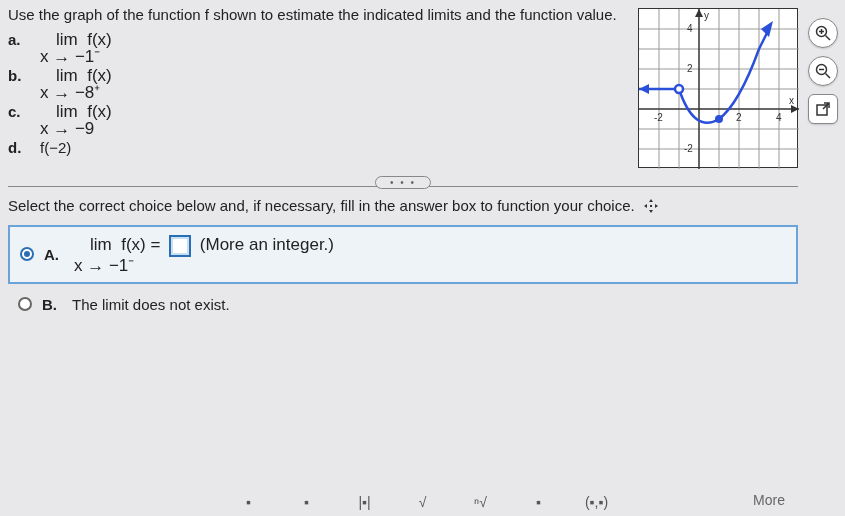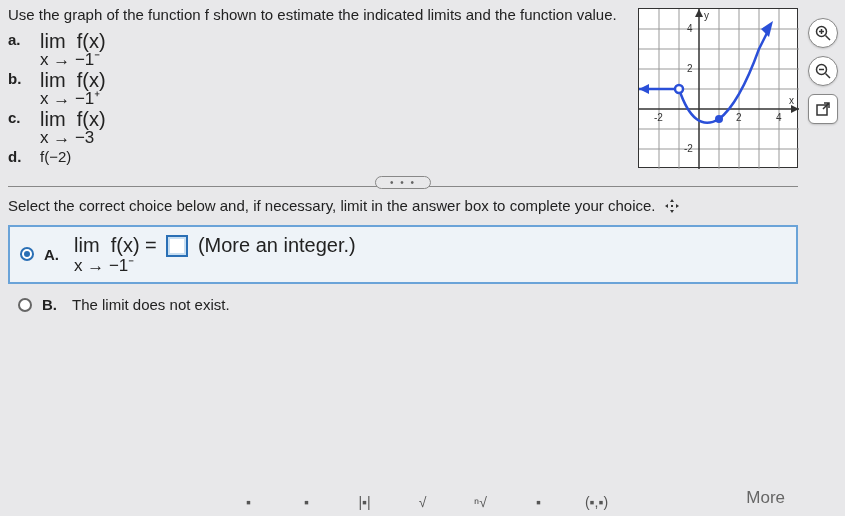--- a/index.html
+++ b/index.html
@@ -47,21 +47,21 @@
     display: flex;
     align-items: flex-start;
     gap: 12px;
   }
   .prompt-col { flex: 1; }
   .prompt-text { margin: 0 0 4px 0; line-height: 1.25; }
   .parts { margin-top: 6px; }
   .part-row { display: flex; align-items: flex-start; gap: 8px; margin-bottom: 2px; }
   .part-label { width: 24px; font-weight: bold; }
   .lim-stack { display: inline-flex; flex-direction: column; align-items: flex-start; line-height: 1.0; }
-  .lim-top { font-size: 20px; }
+  .lim-top { font-size: 17px; margin-left: 16px; }
   .lim-bot { font-size: 17px; }
   .graph-box {
     width: 160px;
     height: 160px;
     position: relative;
     background: #fff;
     border: 1px solid #333;
     margin-top: 2px;
   }
   .divider-row {
@@ -150,21 +150,21 @@
   .footer-icons .fi {
     width: 30px;
     text-align: center;
     cursor: pointer;
   }
   .more-text {
     position: absolute;
     bottom: 8px;
     right: 60px;
     color: #666;
-    font-size: 17px;
+    font-size: 14px;
   }
   .grid-line { stroke: #999; stroke-width: 1; }
   .axis-line { stroke: #333; stroke-width: 1.5; }
   .plot-line { stroke: #2a4fd8; stroke-width: 2.5; fill: none; }
   .axis-label { font-size: 10px; fill: #333; }
 </style>
 </head>
 <body>
 
 <div class="content">
@@ -177,28 +177,28 @@
           <span class="part-label">a.</span>
           <span class="lim-stack">
             <span class="lim-top"><span>lim</span>&nbsp;&nbsp;<span>f(x)</span></span>
             <span class="lim-bot">x → −1⁻</span>
           </span>
         </div>
         <div class="part-row">
           <span class="part-label">b.</span>
           <span class="lim-stack">
             <span class="lim-top"><span>lim</span>&nbsp;&nbsp;<span>f(x)</span></span>
-            <span class="lim-bot">x → −1⁺</span>
+            <span class="lim-bot">x → −8⁺</span>
           </span>
         </div>
         <div class="part-row">
           <span class="part-label">c.</span>
           <span class="lim-stack">
             <span class="lim-top"><span>lim</span>&nbsp;&nbsp;<span>f(x)</span></span>
-            <span class="lim-bot">x → −3</span>
+            <span class="lim-bot">x → −9</span>
           </span>
         </div>
         <div class="part-row">
           <span class="part-label">d.</span>
           <span>f(−2)</span>
         </div>
       </div>
     </div>
 
     <div class="graph-box">
@@ -238,21 +238,21 @@
       </svg>
     </div>
   </div>
 
   <div class="divider-row">
     <hr>
     <span class="dots-pill">• • •</span>
   </div>
 
   <p class="choice-text">
-    <span>Select the correct choice below and, if necessary, limit in the answer box to complete your choice.</span>
+    <span>Select the correct choice below and, if necessary, fill in the answer box to function your choice.</span>
     <span class="move-icon">
       <svg width="16" height="16" viewBox="0 0 16 16">
           <path d="M8 1 L10 4 L6 4 Z M8 15 L6 12 L10 12 Z M1 8 L4 6 L4 10 Z M15 8 L12 10 L12 6 Z M7 7h2v2h-2z" fill="#333"></path>
         </svg>
     </span>
   </p>
 
   <div class="option-a">
     <span class="radio">
         <span class="dot"></span>

